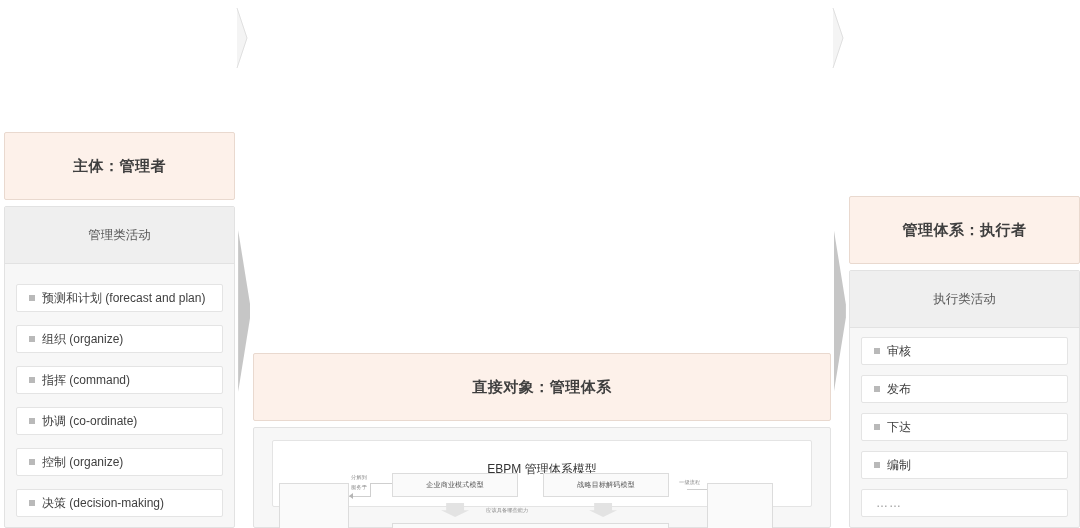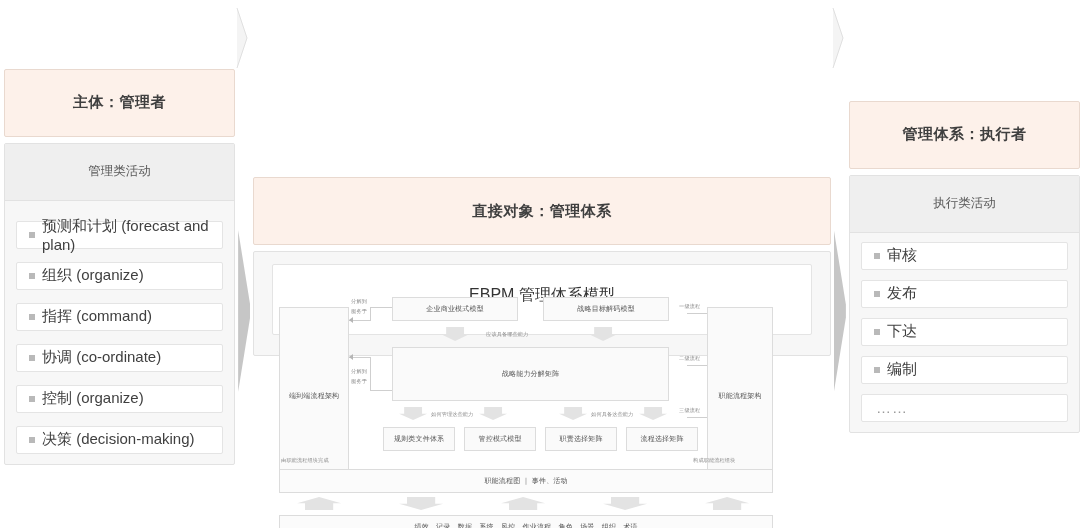--- a/index.html
+++ b/index.html
@@ -12,21 +12,21 @@
     height: 528px;
     font-family: "Liberation Sans", "DejaVu Sans", sans-serif;
     color: #3d3d3d;
     overflow: hidden;
   }
   .board {
     position: relative;
     width: 1080px;
     height: 528px;
     display: flex;
-    align-items: center;
+    align-items: flex-end;
     box-sizing: border-box;
   }
 
   
   .col {
     box-sizing: border-box;
     display: flex;
     flex-direction: column;
   }
   .col-left  { width: 232px; margin-left: 4px; }
@@ -83,21 +83,21 @@
   .col-right .items { padding-top: 9px; gap: 10px; }
 
   .chip {
     background: #ffffff;
     border: 1px solid #e4e4e4;
     border-radius: 2px;
     height: 28px;
     display: flex;
     align-items: center;
     padding: 5px 12px;
-    font-size: 15px;
+    font-size: 12px;
     color: #3f3f3f;
     box-sizing: border-box;
   }
   .bullet {
     display: inline-block;
     width: 6px;
     height: 6px;
     background: #b9b9b9;
     margin-right: 7px;
     flex: 0 0 auto;
@@ -130,21 +130,21 @@
     flex: 1 1 auto;
     background: #ffffff;
     border: 1px solid #e4e4e4;
     border-radius: 2px;
     position: relative;
     padding: 12px 12px 14px 12px;
     box-sizing: border-box;
   }
   .diagram-title {
     text-align: center;
-    font-size: 16px;
+    font-size: 12px;
     color: #333;
     margin: 8px 0 14px 0;
   }
 
   .dbox {
     position: absolute;
     background: #fafafa;
     border: 1px solid #dcdcdc;
     box-sizing: border-box;
     display: flex;

